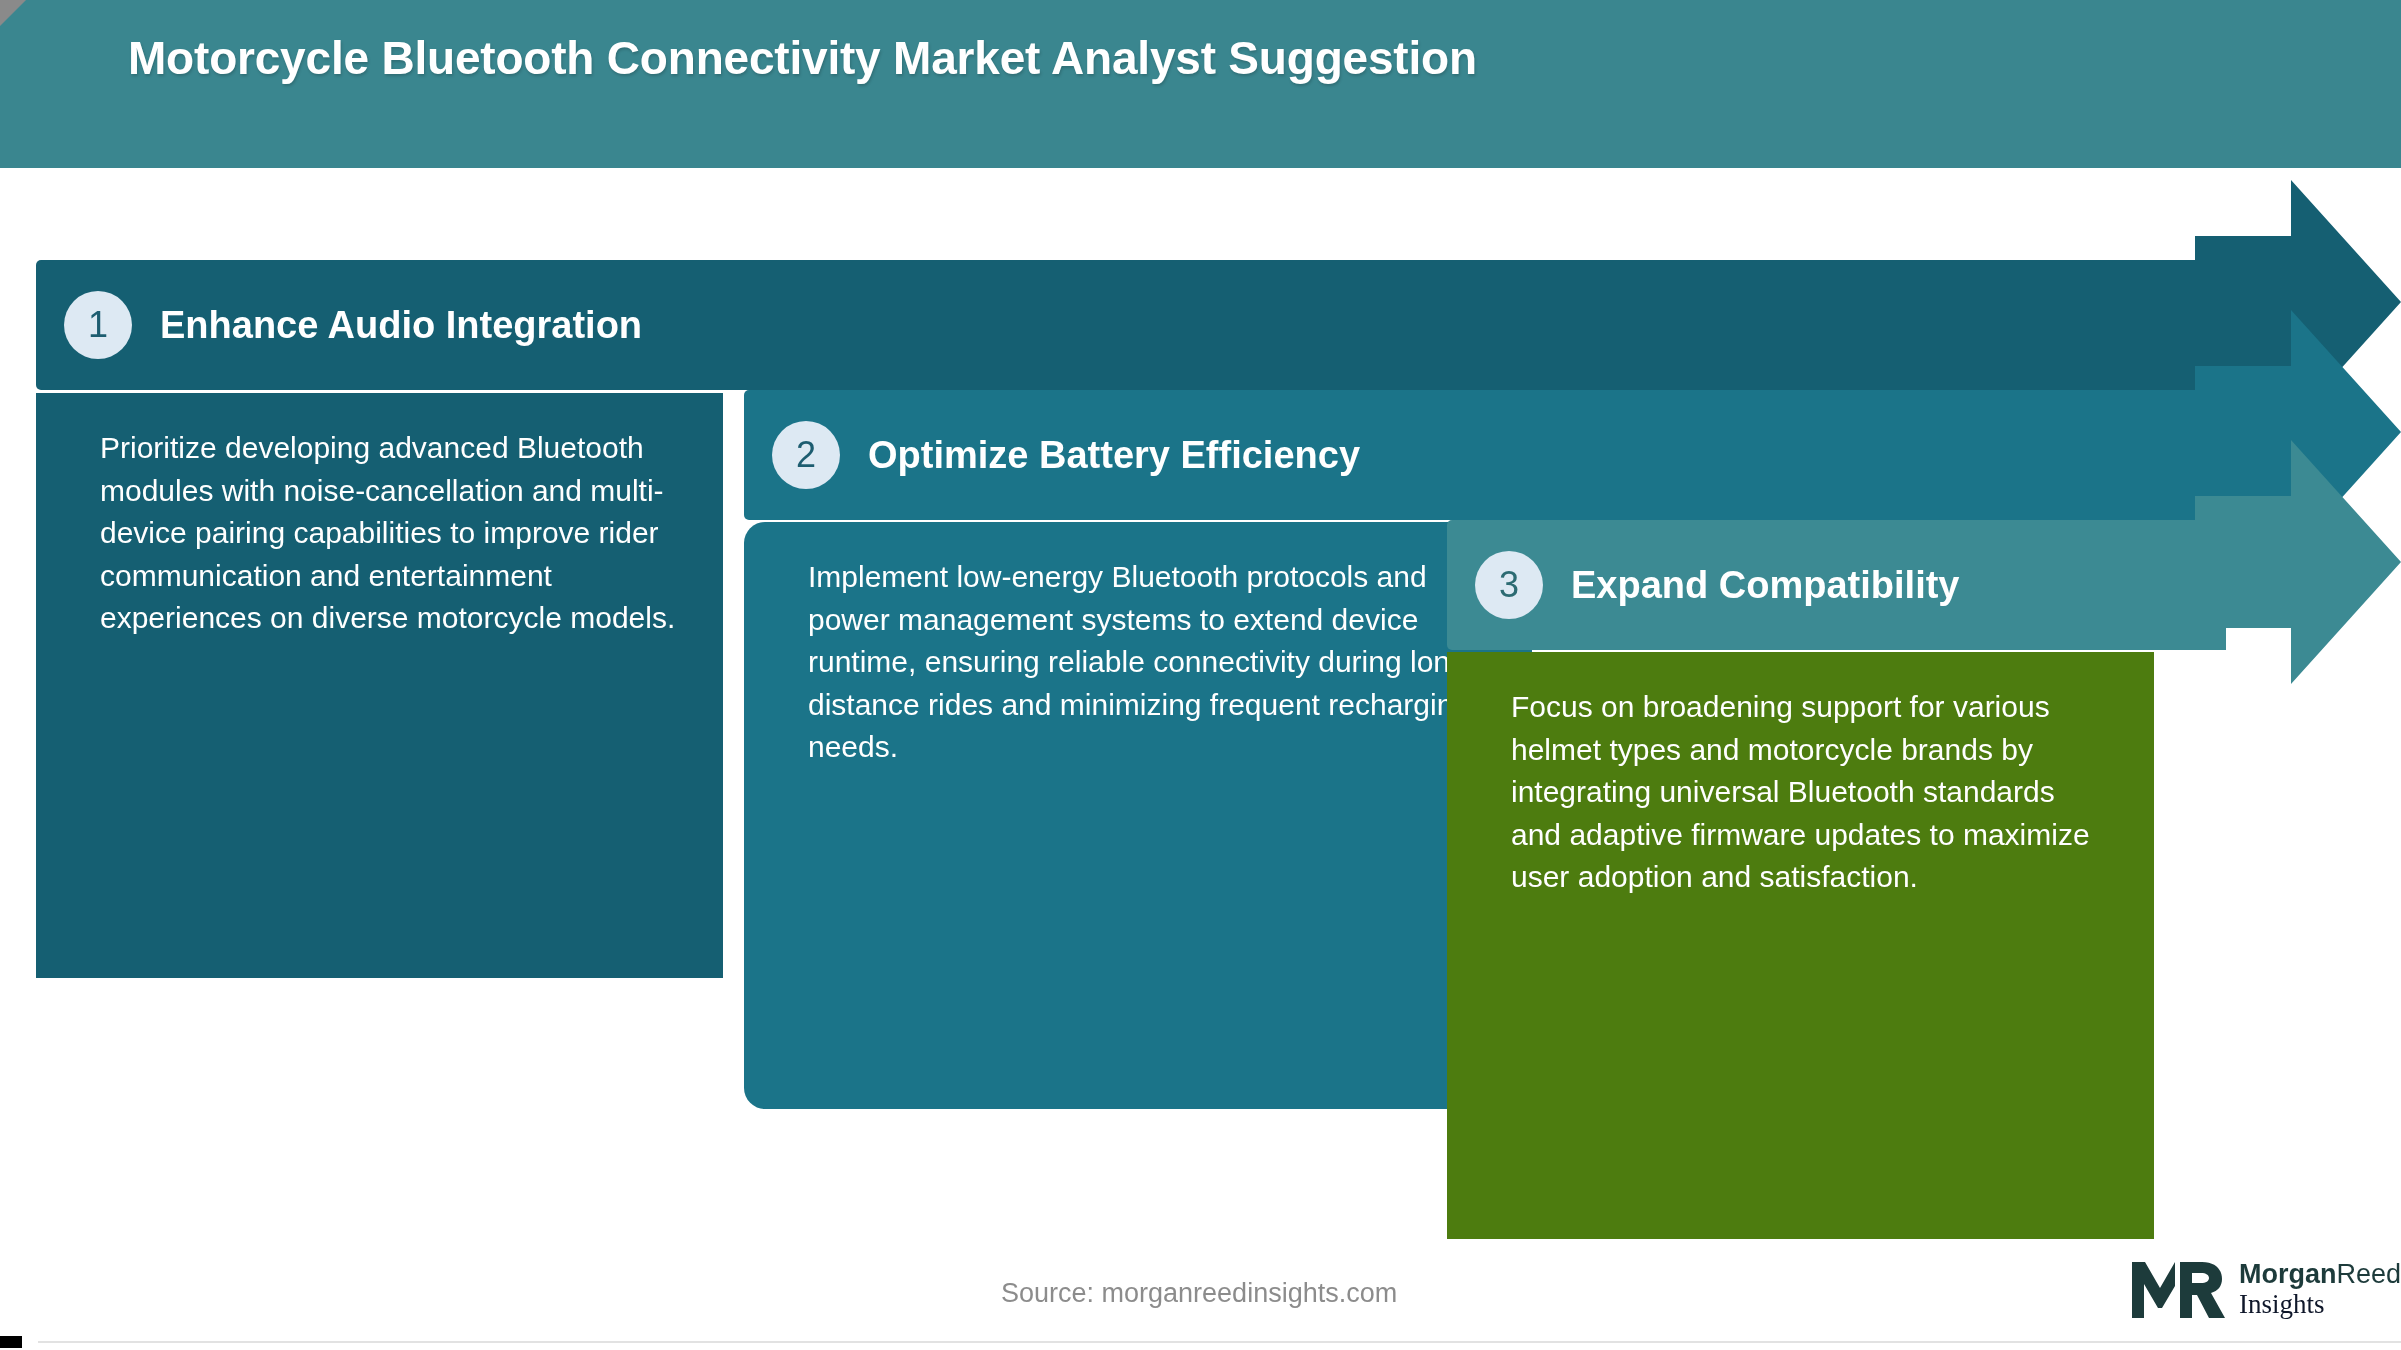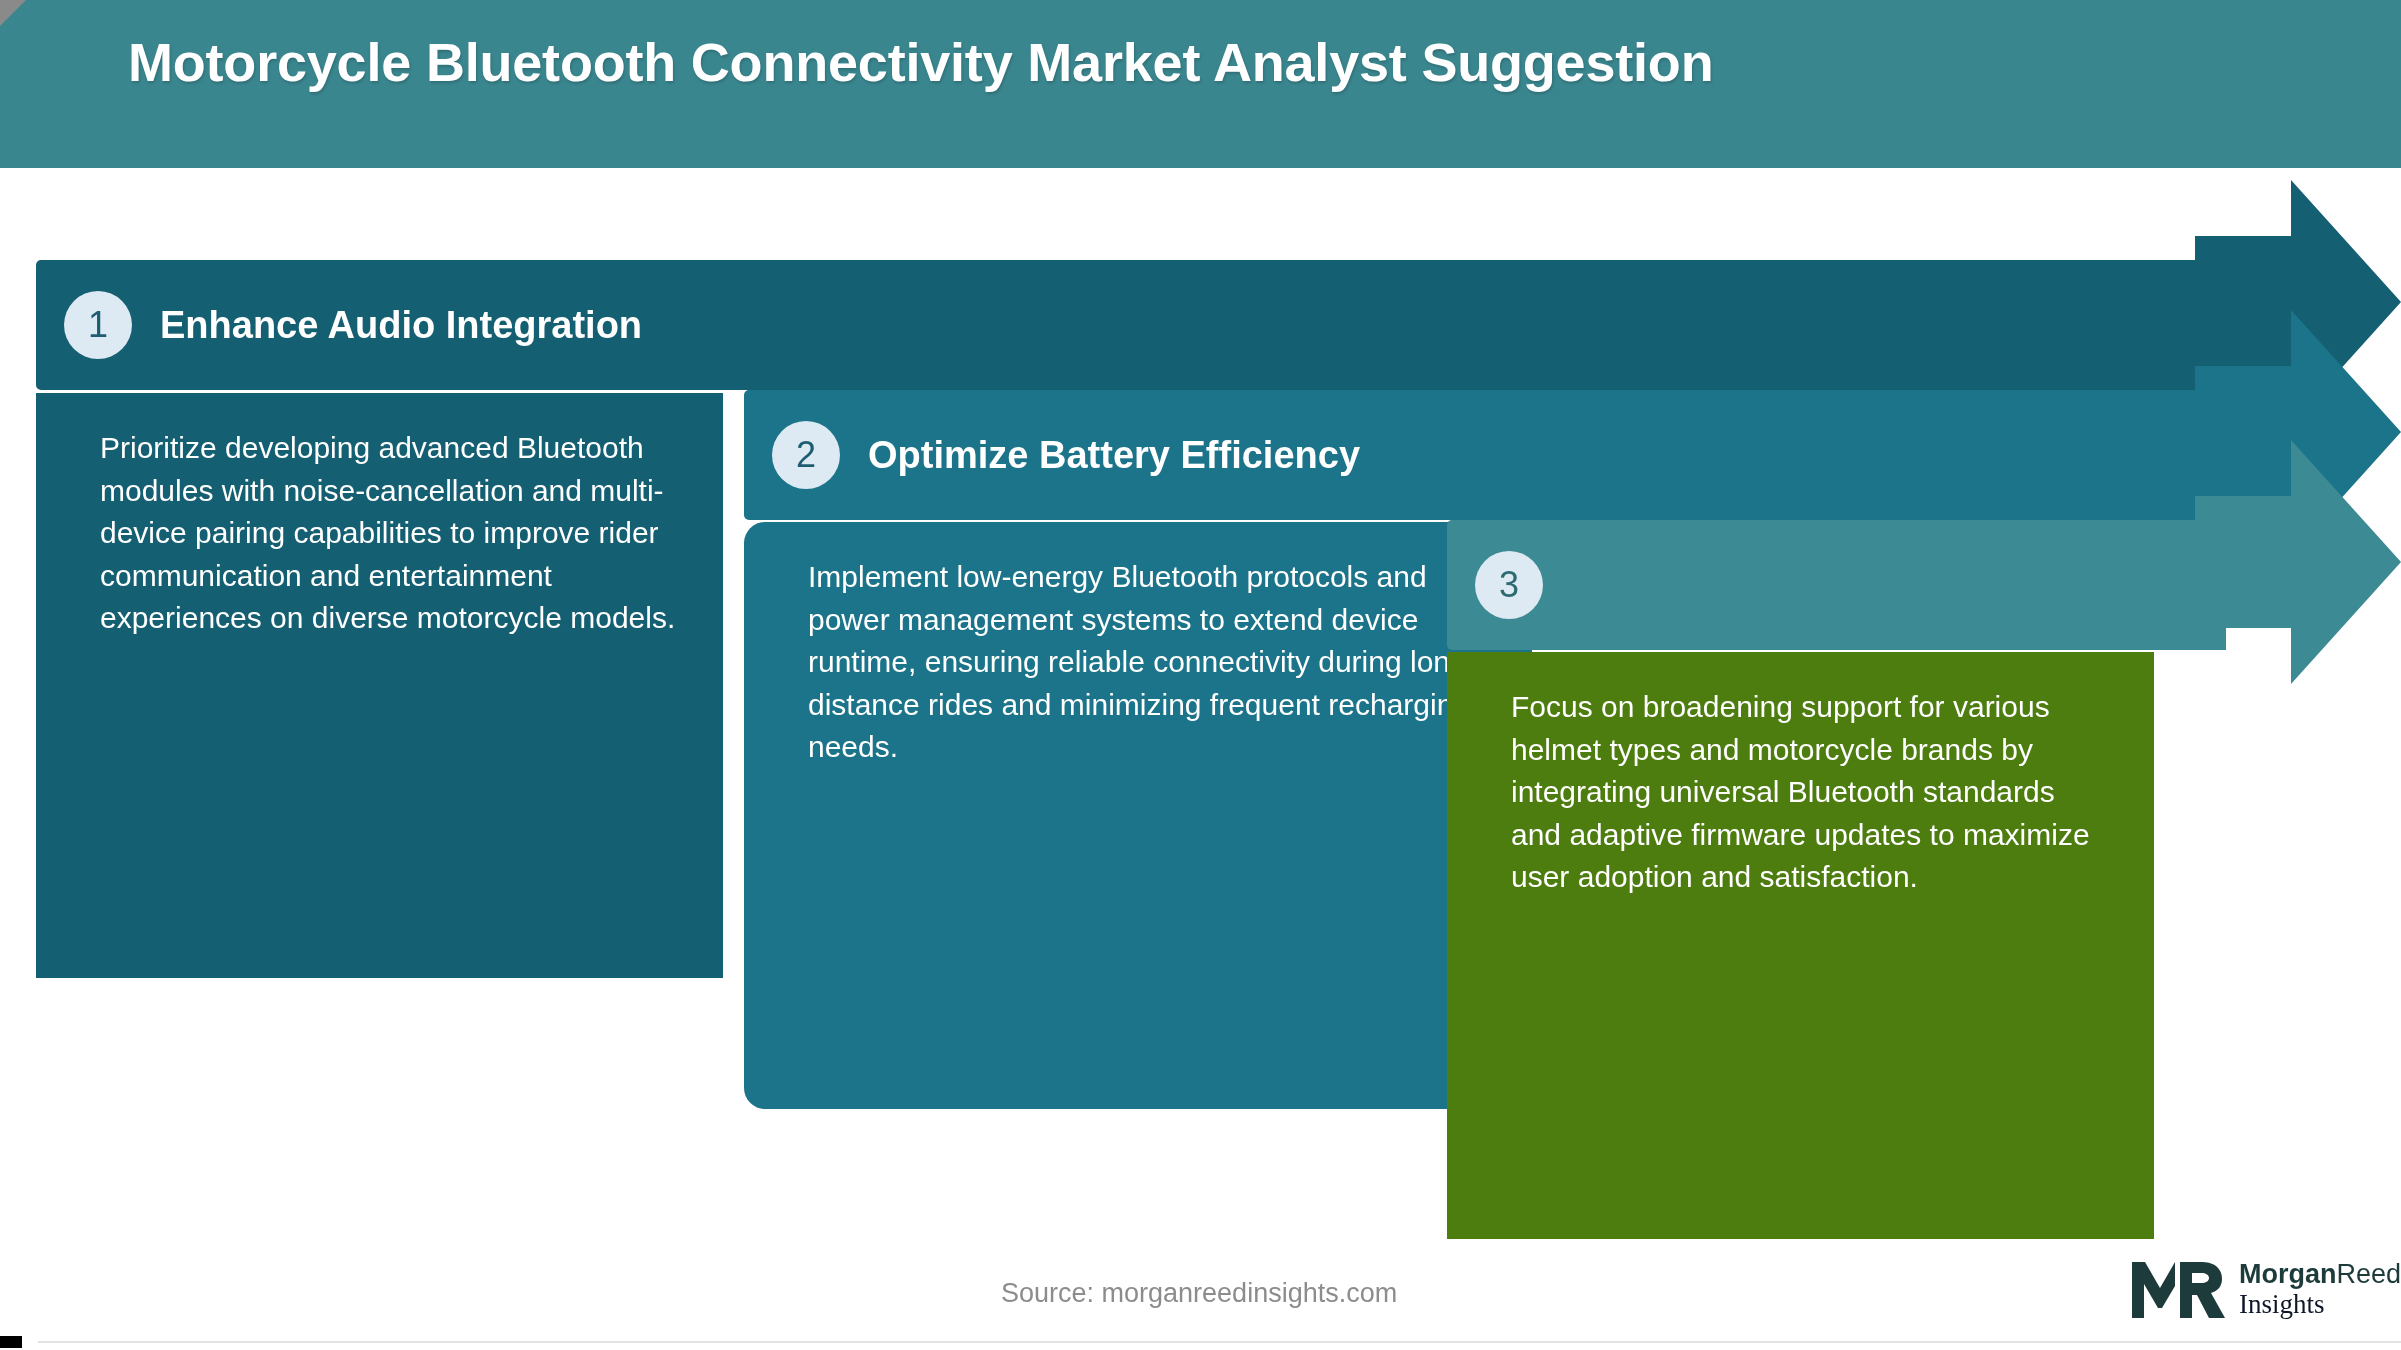--- a/index.html
+++ b/index.html
@@ -30,21 +30,21 @@
     left: 0;
     top: 0;
     width: 26px;
     height: 26px;
     background: linear-gradient(135deg, #8a8a8a 0%, #8a8a8a 48%, rgba(138,138,138,0) 52%);
   }
   .header-title {
     position: absolute;
     left: 128px;
     top: 31px;
-    font-size: 54px;
+    font-size: 46px;
     font-weight: bold;
     color: #ffffff;
     letter-spacing: -0.2px;
     white-space: nowrap;
     text-shadow: 1px 2px 3px rgba(0,0,0,0.18);
   }
   .banner-body {
     position: absolute;
     left: 0;
     top: 0;
@@ -187,20 +187,21 @@
 </div>
 
 <svg class="arrow-head" style="left:2195px; top:440px; width:206px; height:244px;" viewBox="0 0 206 244">
   <path d="M0 56 L96 56 L96 0 L206 122 L96 244 L96 188 L0 188 Z" fill="#3c8a93"></path>
 </svg>
 <div class="banner-body" style="left:1447px; top:520px; width:779px; background:#3c8a93;"></div>
 <div class="banner-inner" style="left:1447px; top:520px; width:779px;">
   <div class="badge" style="background: rgb(221, 233, 243); color: rgb(44, 107, 114);">
     <span>3</span>
   </div>
+  <div class="banner-label">Expand Compatibility</div>
 </div>
 <div class="card" style="left:1447px; top:652px; width:707px; height:587px; background:#4d7c0f;">
   <div class="card-text">Focus on broadening support for various helmet types and motorcycle brands by integrating universal Bluetooth standards and adaptive firmware updates to maximize user adoption and satisfaction.</div>
 </div>
 
 <div class="source">Source: morganreedinsights.com</div>
 
 <div class="logo">
   <svg class="logo-mark" width="96" height="62" viewBox="0 0 96 62">
     <path d="M2 60 L2 4 L15 4 L30 30 L45 4 L45 28 L32 50 L28 50 L14 26 L14 60 Z" fill="#1d3b3b"></path>

